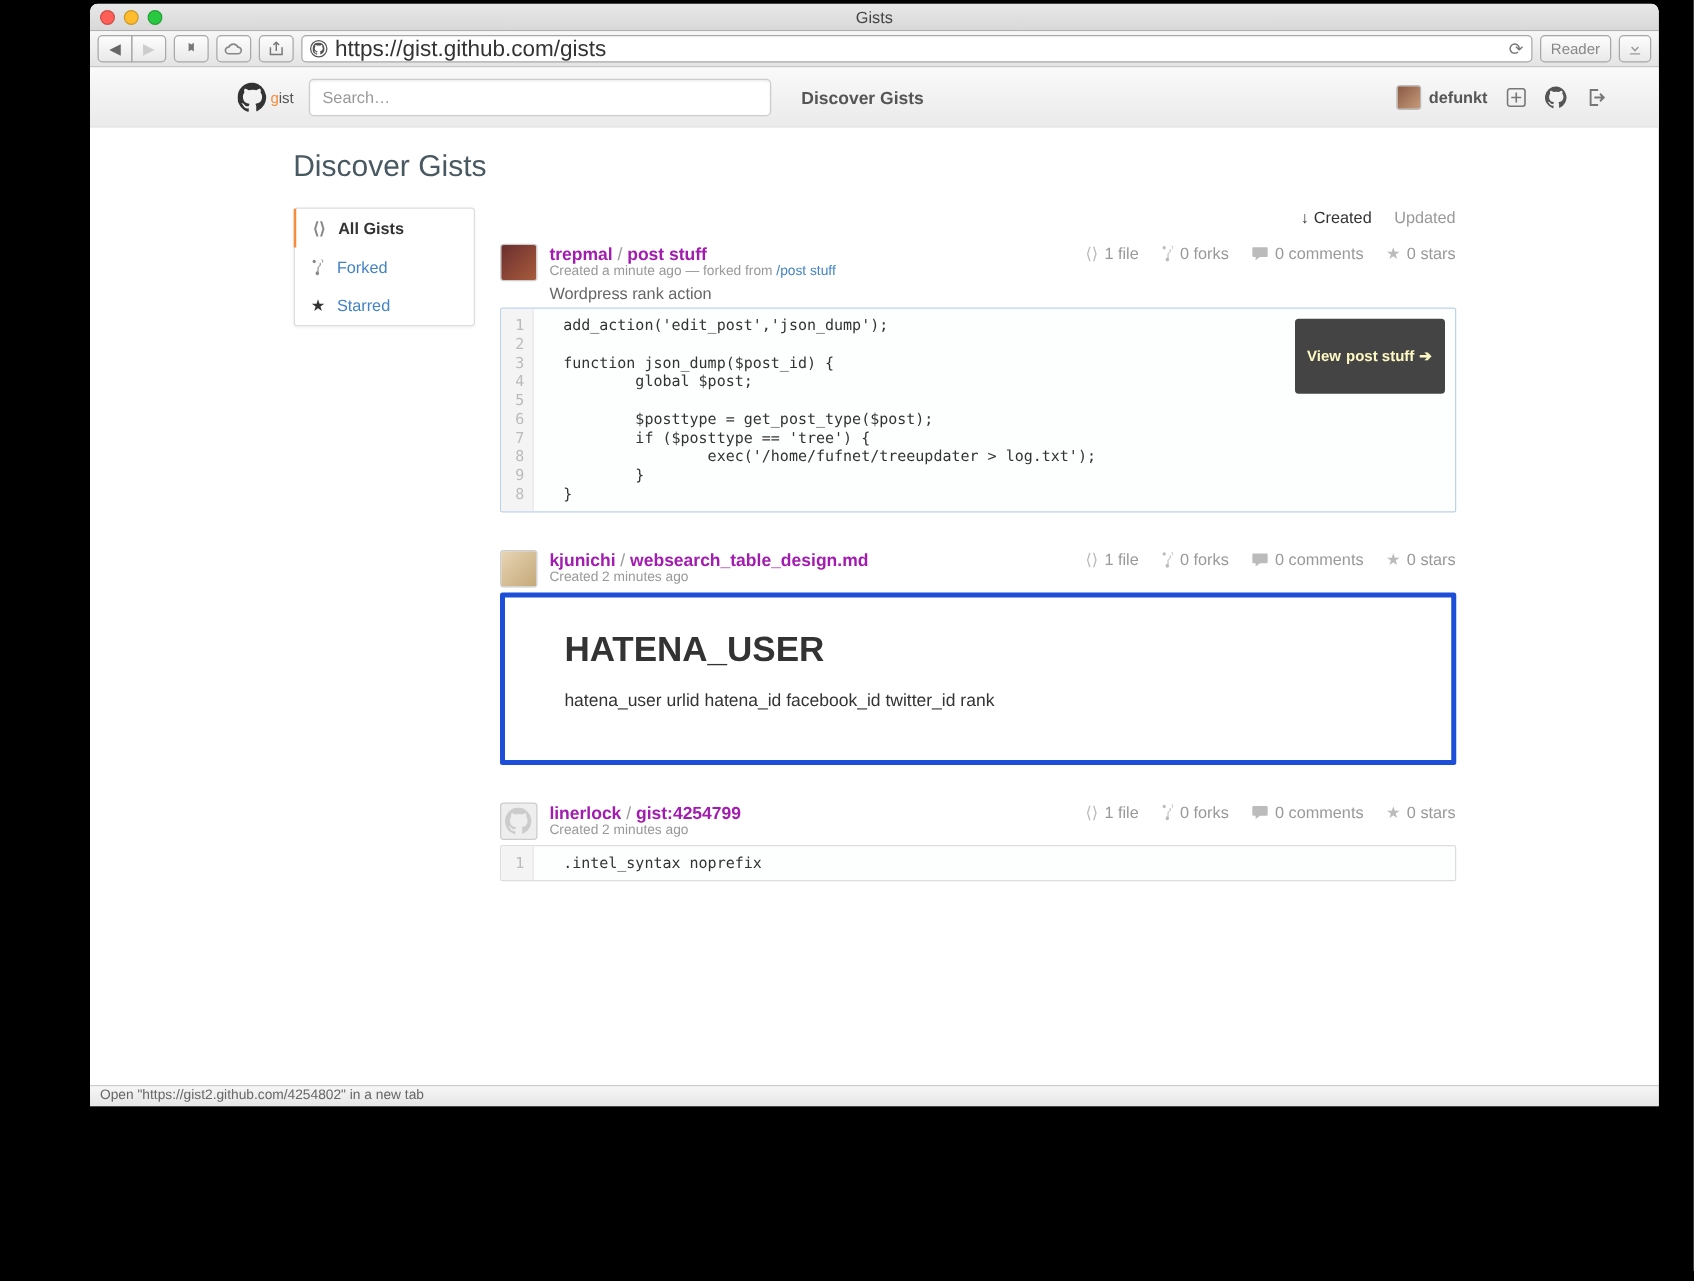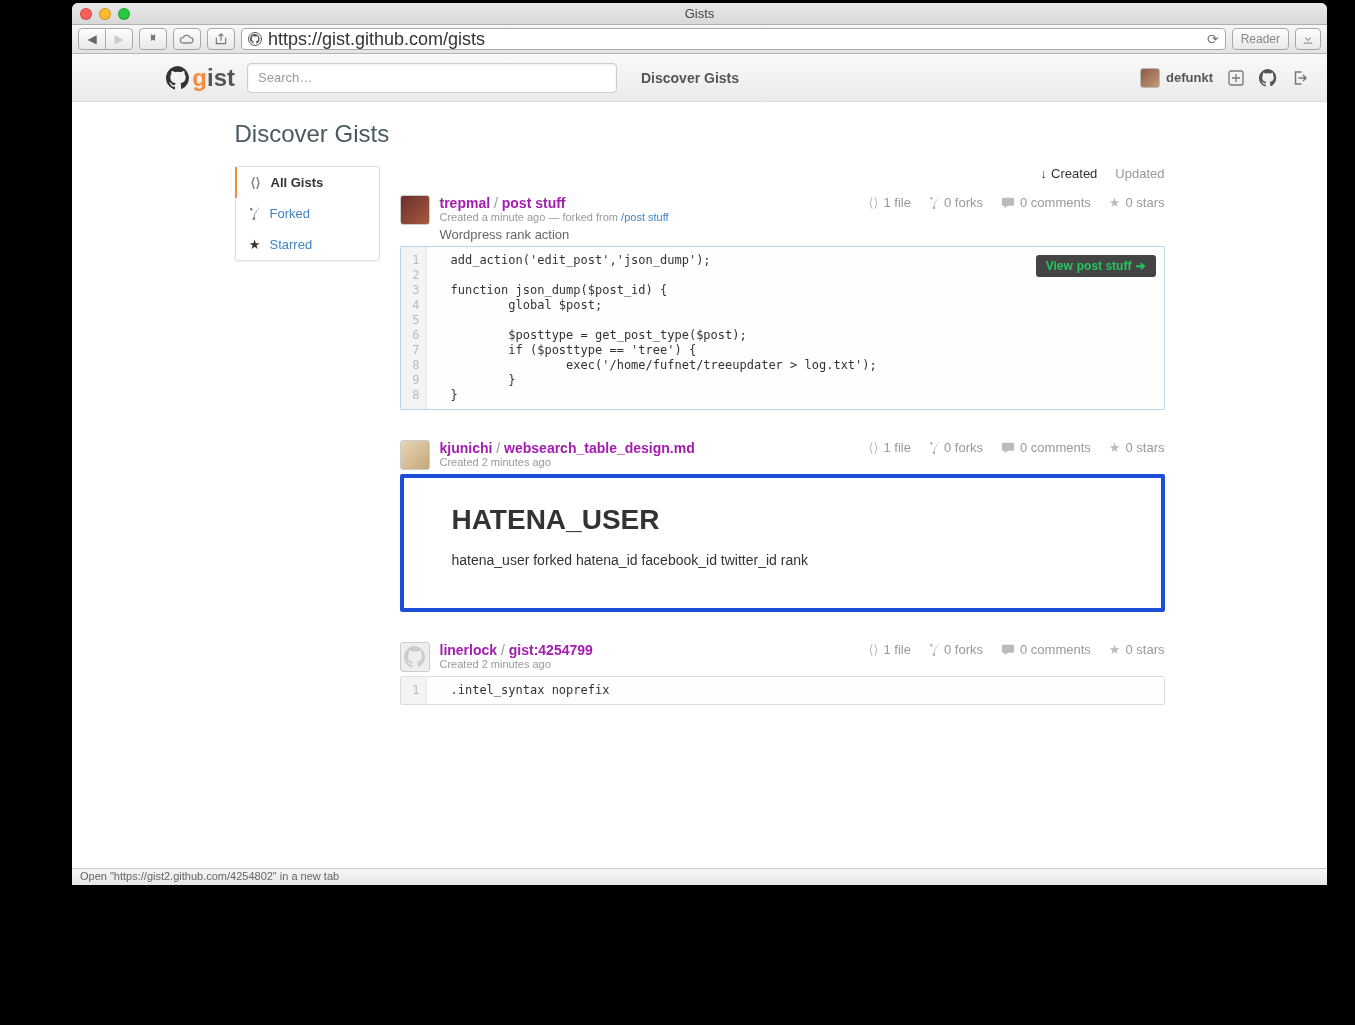--- a/index.html
+++ b/index.html
@@ -22,25 +22,25 @@
   .addrtext { font-size: 18px; color: #333; }
   .reload { margin-left: auto; color: #777; font-size: 14px; }
   .reader-btn { border: 1px solid #a8a8a8; background: linear-gradient(#fdfdfd,#e9e9e9); border-radius: 4px; padding: 2px 8px; font-size: 12px; color: #888; height:22px;}
   .dl-btn { width: 26px; height: 22px; border: 1px solid #a8a8a8; background: linear-gradient(#fdfdfd,#e9e9e9); border-radius: 4px; display:flex; align-items:center; justify-content:center; color:#888;}
 
   
   .page { height: calc(100% - 51px - 17px); overflow: hidden; background: #fff; position:relative; }
   .header { height: 48px; border-bottom: 1px solid #ddd; background: linear-gradient(#fafafa,#eaeaea); display:flex; align-items:center;}
   .logo-area { width: 175px; display:flex; align-items:center; justify-content:flex-end; padding-right:12px; gap:2px;}
   .gh-logo { width:24px; height:24px; }
-  .gist-word { font-size:24px; font-weight:700; color:#555; }
+  .gist-word { font-size:12px; font-weight:400; color:#555; }
   .gist-word .g { color:#f68c3b; }
   .search-box { width: 370px; height: 30px; border: 1px solid #ccc; border-radius: 4px; background:#fff; padding: 0 10px; color:#999; font-size:13px; display:flex; align-items:center; box-shadow: inset 0 1px 2px rgba(0,0,0,0.08);}
   .header-title { margin-left: 24px; font-size:14px; color:#555; font-weight:bold; }
-  .header-right { margin-left:auto; display:flex; align-items:center; gap:14px; padding-right:18px; }
+  .header-right { margin-left:auto; display:flex; align-items:center; gap:14px; padding-right:41px; }
   .avatar-sm { width:20px; height:20px; border-radius:3px; background: linear-gradient(135deg,#8a5a44,#c79a7a); border:1px solid #bbb;}
   .username { color:#555; font-size:13px; font-weight:bold; }
   .hdr-icon { color:#666; width:18px; height:18px; display:inline-flex; align-items:center; justify-content:center;}
 
   .container { width: 930px; margin: 0 auto; }
   .page-title { font-size: 24px; font-weight: 300; color: #495961; padding: 18px 0; }
   .columns { display:flex; gap: 20px; }
   .sidebar { width: 145px; }
   .filter-box { border:1px solid #ddd; border-radius:3px; box-shadow: 0 1px 2px rgba(0,0,0,0.05);}
   .filter-item { padding: 8px 12px; display:flex; align-items:center; gap:8px; color:#4183c4; font-size:13px; cursor:pointer;}
@@ -64,21 +64,21 @@
   .gist-title .sep { color:#999; font-weight:normal; }
   .gist-subline { color:#999; font-size:11px; }
   .gist-subline a { color:#4183c4; text-decoration:none; }
   .gist-desc { color:#666; font-size:13px; margin-top:4px; }
   .gist-stats { display:flex; gap:18px; color:#999; font-size:13px; align-items:center;}
   .gist-stats .stat { display:flex; align-items:center; gap:5px; white-space:nowrap;}
   .stat svg, .stat .mini-icon { color:#bbb; }
 
   .codebox { border:1px solid rgba(65, 131, 196, 0.35); background:#fdfefe; border-radius:2px; position:relative; overflow:hidden;}
   .codebox.plain { border-color:#ddd; }
-  .view-btn { position:absolute; right:8px; top:8px; background:#444; color:#22c55e; font-size:12px; padding:4px 10px; border-radius:3px; display:flex; align-items:center; gap:4px; font-weight:bold;}
+  .view-btn { position:absolute; right:8px; top:8px; background:#444; color:#fef9c3; font-size:12px; padding:23px 10px; border-radius:3px; display:flex; align-items:center; gap:4px; font-weight:bold;}
   .view-btn .fn { font-weight:bold; }
   .code-inner { display:flex; }
   .gutter { background:#f4f4f4; border-right:1px solid #e8e8e8; padding: 6px 0; text-align:right; color:#bbb; font-family: Consolas, Monaco, monospace; font-size:12px; min-width:26px;}
   .gutter .ln { padding: 0 6px; line-height:15px; }
   .code { padding: 6px 24px; font-family: Consolas, Monaco, monospace; font-size:12px; color:#333; white-space:pre; line-height:15px;}
 
   .mdbox { border:4px solid #1d4ed8; border-radius:2px; padding: 26px 48px; }
   .mdbox h1 { font-size: 28px; font-weight:bold; margin-bottom:16px; }
   .mdbox p { margin-bottom: 14px; font-size: 14px; }
 
@@ -304,21 +304,21 @@
                     <span>0 comments</span>
                   </div>
                 <div class="stat">
                     <span style="color:#bbb;">★</span>
                     <span>0 stars</span>
                   </div>
               </div>
             </div>
             <div class="mdbox">
               <h1>HATENA_USER</h1>
-              <p>hatena_user forked hatena_id facebook_id twitter_id rank</p>
+              <p>hatena_user urlid hatena_id facebook_id twitter_id rank</p>
             </div>
           </div>
 
           <div class="gist">
             <div class="gist-header">
               <div class="avatar a3">
                 <svg width="22" height="22" viewBox="0 0 16 16">
                     <path fill="#ccc" d="M8 0a8 8 0 00-2.5 15.6c.4.1.5-.2.5-.4v-1.5c-2.2.5-2.7-1-2.7-1-.4-.9-.9-1.2-.9-1.2-.7-.5.1-.5.1-.5.8.1 1.2.8 1.2.8.7 1.2 1.9.9 2.3.7.1-.5.3-.9.5-1.1-1.8-.2-3.6-.9-3.6-3.9 0-.9.3-1.6.8-2.1-.1-.2-.4-1 .1-2.1 0 0 .7-.2 2.2.8a7.5 7.5 0 014 0c1.5-1 2.2-.8 2.2-.8.4 1.1.2 1.9.1 2.1.5.5.8 1.2.8 2.1 0 3-1.9 3.7-3.6 3.9.3.2.5.7.5 1.4v2.1c0 .2.1.5.5.4A8 8 0 008 0z"></path>
                   </svg>
               </div>

